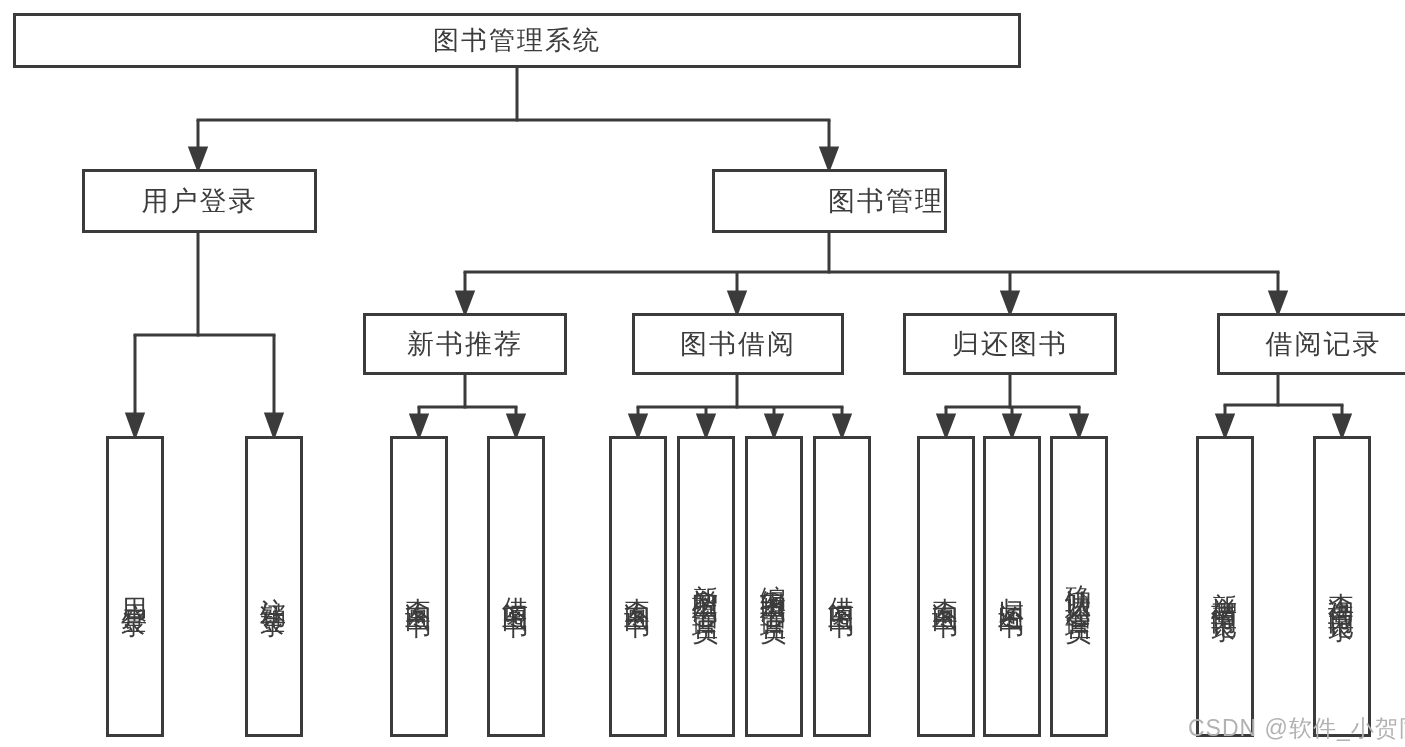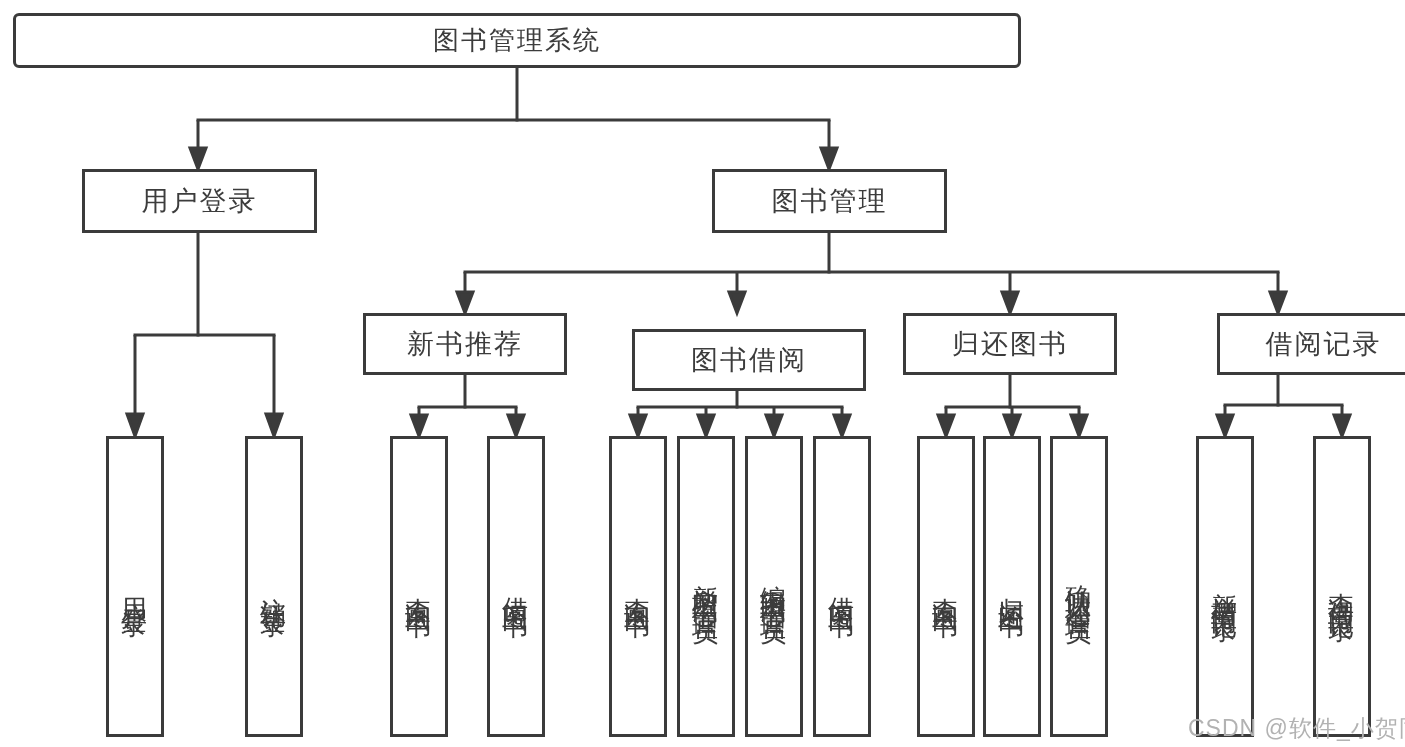--- a/index.html
+++ b/index.html
@@ -32,27 +32,27 @@
   .v-node {
     font-size: 26px;
     letter-spacing: 5px;
   }
   .v-node .v-text {
     writing-mode: vertical-rl;
     text-orientation: mixed;
     white-space: nowrap;
   }
   
-  .n-root { left: 13px;  top: 13px;  width: 1008px; height: 55px; font-size: 26px; border-radius: 6px; }
+  .n-root { left: 13px;  top: 13px;  width: 1008px; height: 55px; font-size: 26px; }
   
   .n-login { left: 82px;  top: 169px; width: 235px; height: 64px; }
-  .n-mgmt  { left: 712px; top: 169px; width: 235px; height: 64px; }
+  .n-mgmt  { left: 712px; top: 169px; width: 235px; height: 64px; justify-content: flex-end; }
   
   .n-l3-recommend { left: 363px;  top: 313px; width: 204px; height: 62px; }
-  .n-l3-borrow    { left: 632px;  top: 313px; width: 234px; height: 62px; margin-top: 16px; }
+  .n-l3-borrow    { left: 632px;  top: 313px; width: 212px; height: 62px; }
   .n-l3-current   { left: 903px;  top: 313px; width: 214px; height: 62px; }
   .n-l3-records   { left: 1172px; top: 313px; width: 213px; height: 62px; margin-left: 45px; }
   
   .leaf { top: 436px; width: 58px; height: 301px; }
   .lf-1  { left: 106px; }
   .lf-2  { left: 245px; }
   .lf-3  { left: 390px; }
   .lf-4  { left: 487px; }
   .lf-5  { left: 609px; }
   .lf-6  { left: 677px; }

